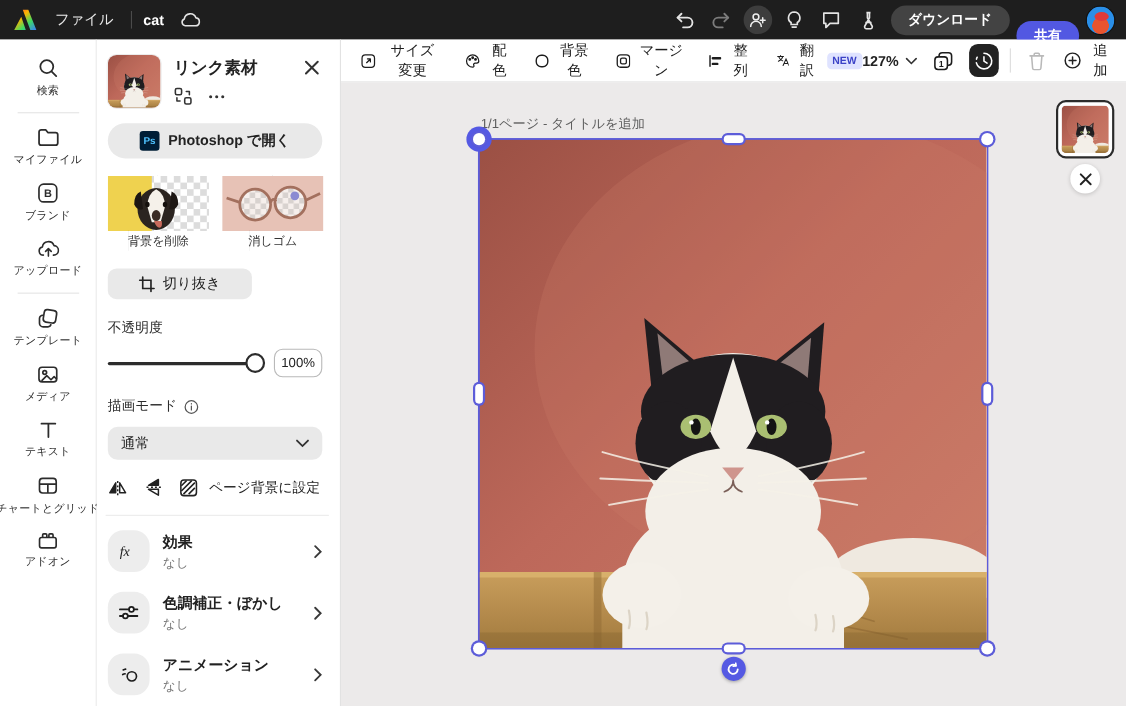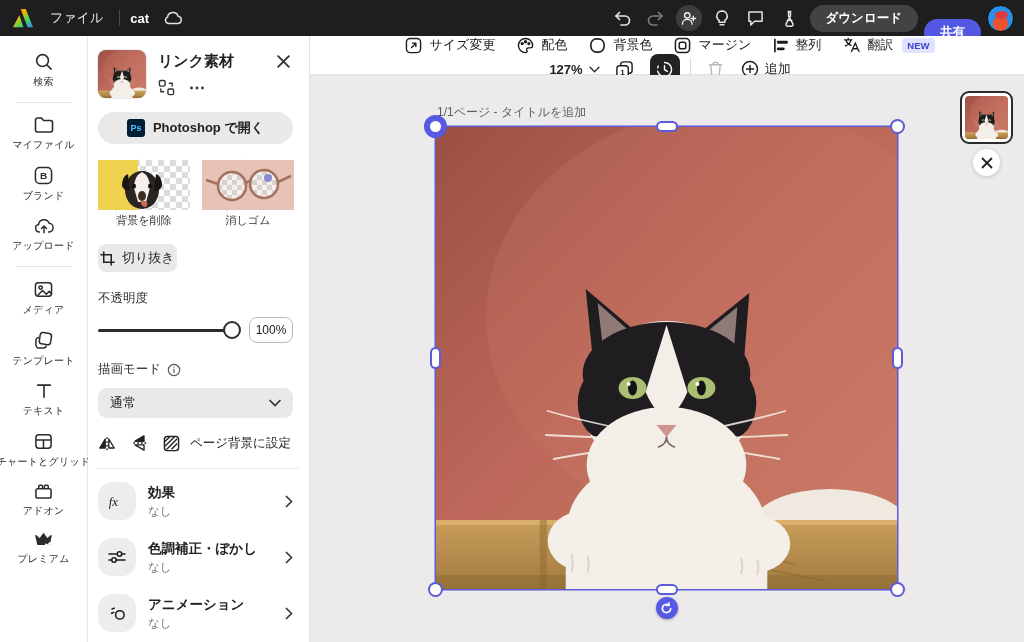--- a/index.html
+++ b/index.html
@@ -38,41 +38,41 @@
   .panel-title-wrap { flex:1; }
   .panel-title { font-size:15px; font-weight:bold; margin-top:2px; }
   .title-icons { display:flex; gap:14px; margin-top:8px; color:#333; }
   .xbtn { color:#333; padding:2px; margin-top:2px; }
   .ps-btn { margin-top:14px; width:100%; height:32px; background:#e9e9e9; border-radius:16px; display:flex; align-items:center; justify-content:center; gap:8px; font-size:13px; font-weight:bold; }
   .ps-badge { width:18px; height:18px; border-radius:3px; background:#001e36; color:#4fc3ff; font-size:9px; font-weight:bold; display:flex; align-items:center; justify-content:center; }
   .qa-row { display:flex; gap:12px; margin-top:16px; }
   .qa { width:92px; }
   .qa-img { width:92px; height:50px; border-radius:6px; overflow:hidden; box-shadow:0 0 0 1px rgba(0,0,0,.06); }
   .qa-lbl { text-align:right; font-size:11px; color:#333; margin-top:6px; }
-  .crop-btn { margin-top:16px; height:28px; padding:0 2px; background:#e9e9e9; border-radius:8px; display:inline-flex; align-items:center; gap:7px; font-size:13px; }
+  .crop-btn { margin-top:16px; height:28px; padding:0 28px; background:#e9e9e9; border-radius:8px; display:inline-flex; align-items:center; gap:7px; font-size:13px; }
   .sec-label { font-size:12.5px; color:#2c2c2c; margin-top:18px; display:flex; align-items:center; gap:6px; }
   .slider-row { display:flex; align-items:center; gap:10px; margin-top:10px; }
   .slider { position:relative; flex:1; height:18px; }
   .slider .track { position:absolute; left:0; right:0; top:8px; height:3px; border-radius:2px; background:#2c2c2c; }
   .slider .knob { position:absolute; right:-2px; top:0; width:18px; height:18px; border-radius:50%; background:#fff; border:2.5px solid #2c2c2c; }
   .val-box { width:44px; height:26px; border:1.5px solid #b9b9b9; border-radius:8px; font-size:12px; display:flex; align-items:center; justify-content:center; color:#222; }
   .dropdown { margin-top:10px; height:30px; background:#e9e9e9; border-radius:9px; display:flex; align-items:center; justify-content:space-between; padding:0 12px; font-size:13px; width:100%; }
   .mini-row { display:flex; align-items:center; gap:16px; margin-top:16px; color:#222; }
   .mini-row .txt { font-size:12.5px; margin-left:-6px; }
   .panel-sep { height:1px; background:#ececec; margin:16px -6px 4px -2px; }
   .feat-row { display:flex; align-items:center; gap:12px; padding:9px 0; width:100%; text-align:left; }
   .feat-icon { width:38px; height:38px; border-radius:14px; background:#ededed; display:flex; align-items:center; justify-content:center; flex:0 0 auto; }
   .feat-txt { flex:1; }
   .feat-title { font-size:13.5px; font-weight:bold; }
   .feat-val { font-size:11.5px; color:#767676; margin-top:2px; }
   .chev { color:#3a3a3a; }
 
   
   .stage { flex:1; display:flex; flex-direction:column; min-width:0; }
-  .toolbar { height:39px; background:#fff; border-bottom:1px solid #e2e2e2; display:flex; align-items:center; justify-content:space-between; padding:0 12px 0 18px;flex-direction:column; }
+  .toolbar { height:39px; background:#fff; border-bottom:1px solid #e2e2e2; display:flex; align-items:center; justify-content:space-between; padding:0 12px 0 18px; }
   .tleft { display:flex; align-items:center; gap:22px; }
   .tool { display:flex; align-items:center; gap:7px; font-size:13px; color:#1d1d1d; }
   .new-badge { font-size:9.5px; font-weight:bold; color:#3c43c7; background:#dfe3ff; border-radius:4px; padding:2px 5px; margin-left:2px; }
   .tright { display:flex; align-items:center; gap:10px; }
   .zoom-ctl { display:flex; align-items:center; gap:6px; font-size:13px; font-weight:bold; }
   .tbtn { width:30px; height:30px; display:flex; align-items:center; justify-content:center; border-radius:8px; color:#1d1d1d; }
   .tbtn.dark { background:#222; color:#fff; }
   .tbtn.dim { color:#b9b9b9; }
   .vsep { width:1px; height:22px; background:#dcdcdc; }
   .add-ctl { display:flex; align-items:center; gap:6px; font-size:13px; }
@@ -191,59 +191,52 @@
       <button class="side-item">
         <svg width="20" height="18" viewBox="0 0 22 18" fill="none" stroke="currentColor" stroke-width="1.6" stroke-linecap="round" stroke-linejoin="round">
             <path d="M6 15.5 a4.1 4.1 0 0 1 -1 -8.1 A6 6 0 0 1 16.6 6 A4 4 0 0 1 16 15.5"></path>
             <path d="M11 16.5 v-7 M8.2 11.8 L11 9 l2.8 2.8"></path>
           </svg>
         <span class="lbl">アップロード</span>
       </button>
       <div class="side-sep"></div>
       <button class="side-item">
         <svg width="19" height="19" viewBox="0 0 20 20" fill="none" stroke="currentColor" stroke-width="1.6" stroke-linejoin="round">
+            <rect x="6" y="2" width="12" height="12" rx="3" transform="rotate(9 12 8)"></rect>
+            <path d="M5.5 7 a3 3 0 0 0 -3.5 3 v4.5 a3.5 3.5 0 0 0 3.5 3.5 h4.5 a3 3 0 0 0 3 -2.5"></path>
+          </svg>
+        <span class="lbl">テンプレート</span>
+      </button>
+      <button class="side-item">
+        <svg width="19" height="19" viewBox="0 0 20 20" fill="none" stroke="currentColor" stroke-width="1.6" stroke-linejoin="round">
             <rect x="1.5" y="3" width="17" height="14" rx="3"></rect>
             <circle cx="7" cy="8" r="1.8"></circle>
             <path d="M4 16 l5 -5 4 4 3 -3 2.5 2.5"></path>
           </svg>
         <span class="lbl">メディア</span>
       </button>
       <button class="side-item">
-        <svg width="19" height="19" viewBox="0 0 20 20" fill="none" stroke="currentColor" stroke-width="1.6" stroke-linejoin="round">
-            <rect x="6" y="2" width="12" height="12" rx="3" transform="rotate(9 12 8)"></rect>
-            <path d="M5.5 7 a3 3 0 0 0 -3.5 3 v4.5 a3.5 3.5 0 0 0 3.5 3.5 h4.5 a3 3 0 0 0 3 -2.5"></path>
-          </svg>
-        <span class="lbl">テンプレート</span>
-      </button>
-      <button class="side-item">
         <svg width="18" height="18" viewBox="0 0 20 20" fill="none" stroke="currentColor" stroke-width="1.8" stroke-linecap="round">
             <path d="M3 3.5 h14 M10 3.5 v13.5"></path>
           </svg>
         <span class="lbl">テキスト</span>
       </button>
       <button class="side-item">
         <svg width="19" height="19" viewBox="0 0 20 20" fill="none" stroke="currentColor" stroke-width="1.6" stroke-linejoin="round">
             <rect x="2" y="3" width="16" height="14" rx="3"></rect>
             <path d="M2 8.5 h16 M10 8.5 v8.5"></path>
           </svg>
         <span class="lbl">チャートとグリッド</span>
       </button>
       <button class="side-item">
         <svg width="19" height="17" viewBox="0 0 20 18" fill="none" stroke="currentColor" stroke-width="1.6" stroke-linejoin="round">
             <rect x="2" y="6" width="16" height="10" rx="2"></rect>
             <path d="M5 6 v-2.5 a1 1 0 0 1 1 -1 h2 a1 1 0 0 1 1 1 V6 M11 6 v-2.5 a1 1 0 0 1 1 -1 h2 a1 1 0 0 1 1 1 V6"></path>
           </svg>
         <span class="lbl">アドオン</span>
-      </button>
-      <button class="side-item">
-        <svg width="19" height="16" viewBox="0 0 20 17" fill="none" stroke="currentColor" stroke-width="1.5" stroke-linejoin="round">
-            <path d="M2 4 l4 3.5 L10 2 l4 5.5 L18 4 l-2 9 H4 Z" fill="currentColor"></path>
-            <path d="M12 12.5 l2 2 3.5 -3.5" stroke="#fff" stroke-width="1.8" fill="none"></path>
-          </svg>
-        <span class="lbl">プレミアム</span>
       </button>
     </nav>
 
     <aside class="panel">
       <div class="panel-head">
         <div class="asset-thumb"><span>
   <svg class="art" viewBox="0 0 462 462" preserveAspectRatio="none">
     <defs>
       <linearGradient id="bgG" x1="0" y1="0" x2="1" y2="1">
         <stop offset="0" stop-color="#9b5044"></stop>

